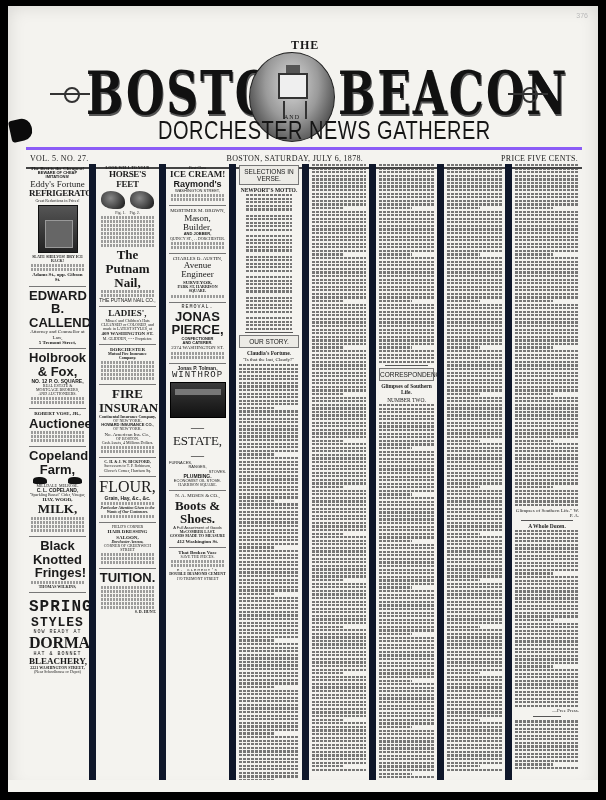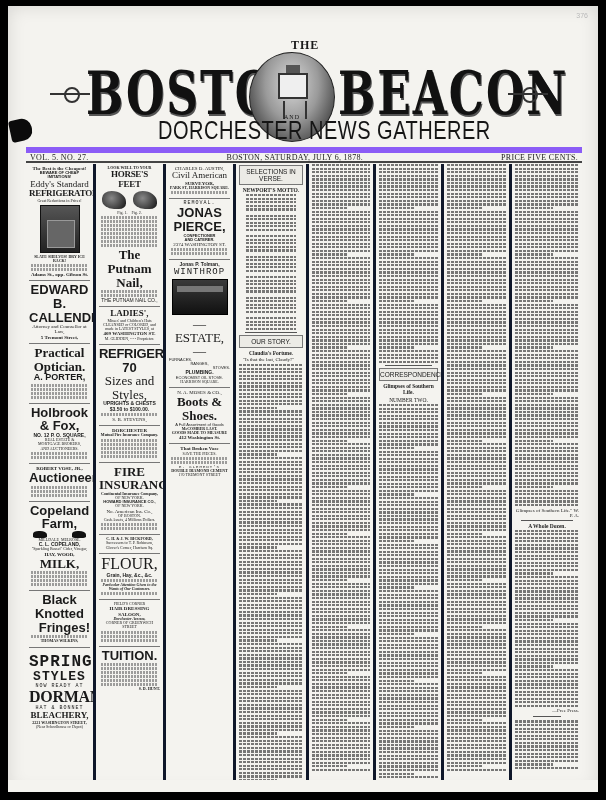--- a/index.html
+++ b/index.html
@@ -33,26 +33,26 @@
   .lighthouse::before { content:""; position:absolute; left:6px; top:-10px; width:14px; height:8px; background:#555; }
   .lighthouse::after { content:""; position:absolute; left:3px; top:26px; width:20px; height:18px; border-left:2px solid #333; border-right:2px solid #333; }
   .mast-and { position:absolute; left: 276px; top: 88px; font-size: 6px; letter-spacing: 1px; }
   .ornament-left, .ornament-right { position: absolute; top: 60px; width: 40px; height: 16px; }
   .ornament-left { left: 42px; } .ornament-right { left: 500px; }
   .ornament-left::before, .ornament-right::before { content:""; position:absolute; left:0; top:7px; width:40px; height:2px; background:#333; }
   .ornament-left::after, .ornament-right::after { content:""; position:absolute; left:14px; top:1px; width:12px; height:12px; border:2px solid #333; border-radius:50%; }
   .mast-sub { position: absolute; left: 150px; top: 90px; font-family: "Liberation Sans", sans-serif; font-size: 20px; letter-spacing: 0.5px; transform: scaleY(1.25); transform-origin: top; color:#151515; }
 
   
-  .dateline { position: absolute; left: 26px; top: 141px; width: 556px; height: 16px; border-top: 6px solid #8b5cf6; border-bottom: 2px solid #444; display:flex; justify-content: space-between; align-items:center; font-size: 8px; padding: 0 4px; }
+  .dateline { position: absolute; left: 26px; top: 141px; width: 556px; height: 22px; border-top: 3px solid #8b5cf6; border-bottom: 2px solid #444; display:flex; justify-content: space-between; align-items:center; font-size: 8px; padding: 0 4px; }
   .dateline span { font-family: "Liberation Serif", serif; letter-spacing: 0.3px; }
 
   
   .columns { position: absolute; left: 26px; top: 158px; width: 556px; height: 620px; }
-  .col { position: absolute; top: 0; height: 620px; overflow: hidden; border-right: 3px solid #0f172a; padding: 0 3px; }
+  .col { position: absolute; top: 0; height: 620px; overflow: hidden; border-right: 7px solid #0f172a; padding: 0 3px; }
   .col.c1 { left: 0; width: 70px; }
   .col.c2 { left: 70px; width: 70px; }
   .col.c3 { left: 140px; width: 70px; }
   .col.c4 { left: 210px; width: 73px; }
   .col.c5 { left: 283px; width: 67px; }
   .col.c6 { left: 350px; width: 68px; }
   .col.c7 { left: 418px; width: 68px; }
   .col.c8 { left: 486px; width: 70px; border-right: none; }
 
   .ad { border-bottom: 1px solid #777; padding: 2px 0 3px; text-align: center; line-height: 1.05; }
@@ -104,41 +104,33 @@
     <span>BOSTON, SATURDAY, JULY 6, 1878.</span>
     <span>PRICE FIVE CENTS.</span>
   </div>
 
   <div class="columns" style="left:18px;">
 
     <div class="col c1">
       <div class="ad">
         <span class="t s b">The Best is the Cheapest!</span>
         <span class="t xs b sans">BEWARE OF CHEAP IMITATIONS!</span>
-        <span class="t l">Eddy's Standard</span>
+        <span class="t l">Eddy's Fortune</span>
         <span class="t l b cond">REFRIGERATORS.</span>
         <span class="t xs">Great Reductions in Prices!</span>
         <div class="fridge"></div>
         <span class="t xs b"><span>SLATE SHELVES!</span> <span>DRY ICE RACK!</span></span>
         <span class="fineprint"></span>
           <span class="fineprint"></span>
         <span class="t s b">Adams St., opp. Gibson St.</span>
       </div>
       <div class="ad">
         <span class="t m b sans">EDWARD B. CALLENDER,</span>
         <span class="t s">Attorney and Counsellor at Law,</span>
         <span class="t s b">5 Tremont Street,</span>
-      </div>
-      <div class="ad">
-        <span class="t m b">Practical Optician.</span>
-        <span class="t l b sans">A. PORTER,</span>
-        <span class="fineprint"></span>
-          <span class="fineprint"></span>
-          <span class="fineprint"></span>
-          <span class="fineprint"></span>
       </div>
       <div class="ad">
         <span class="t m b sans">Holbrook &amp; Fox,</span>
         <span class="t s b sans">NO. 12 P. O. SQUARE,</span>
         <span class="t xs">REAL ESTATE &amp;</span>
         <span class="t xs">MORTGAGE BROKERS,</span>
         <span class="t xs">AND AUCTIONEERS.</span>
         <span class="fineprint"></span>
           <span class="fineprint"></span>
       </div>
@@ -206,29 +198,20 @@
         <span class="t s sans">THE PUTNAM NAIL CO.,</span>
       </div>
       <div class="ad">
         <span class="t l b">LADIES',</span>
         <span class="t xs">Misses' and Children's Hats</span>
         <span class="t xs">CLEANSED or COLORED, and made in LATEST STYLES, at</span>
         <span class="t s b">409 WASHINGTON ST.</span>
         <span class="t xs">M. GLIDDEN, - - - Proprietor.</span>
       </div>
       <div class="ad">
-        <span class="t m b sans cond">REFRIGERATORS.</span>
-        <span class="t m b sans">70</span>
-        <span class="t m">Sizes and Styles,</span>
-        <span class="t s b sans">UPRIGHTS &amp; CHESTS</span>
-        <span class="t s b sans">$3.50 to $100.00.</span>
-        <span class="fineprint"></span>
-        <span class="t s">S. B. STEVENS,</span>
-      </div>
-      <div class="ad">
         <span class="t s b">DORCHESTER</span>
         <span class="t xs b">Mutual Fire Insurance Company.</span>
         <span class="fineprint"></span>
           <span class="fineprint"></span>
           <span class="fineprint"></span>
           <span class="fineprint"></span>
           <span class="fineprint"></span>
       </div>
       <div class="ad">
         <span class="t m b">FIRE INSURANCE.</span>
@@ -270,22 +253,38 @@
           <span class="fineprint"></span>
           <span class="fineprint"></span>
           <span class="fineprint"></span>
           <span class="fineprint"></span>
         <span class="t xs b" style="text-align:right">S. D. HUNT.</span>
       </div>
     </div>
 
     <div class="col c3">
       <div class="ad">
+        <span class="t xs">First-Class</span>
+        <span class="t l b">ICE CREAM!</span>
+        <span class="t l b sans">Raymond's</span>
+        <span class="t xs sans">WASHINGTON STREET,</span>
+        <span class="fineprint"></span>
+          <span class="fineprint"></span>
+      </div>
+      <div class="ad">
+        <span class="t s">MORTIMER M. BROWN,</span>
+        <span class="t l">Mason, Builder,</span>
+        <span class="t xs b sans">AND JOBBER,</span>
+        <span class="t xs">QUINCY ST., . . DORCHESTER.</span>
+        <span class="fineprint"></span>
+          <span class="fineprint"></span>
+      </div>
+      <div class="ad">
         <span class="t s">CHARLES D. AUSTIN,</span>
-        <span class="t l">Civil American</span>
+        <span class="t l">Avenue Engineer</span>
         <span class="t s b">SURVEYOR,</span>
         <span class="t xs b">PARK ST, HARRISON SQUARE.</span>
         <span class="fineprint"></span>
       </div>
       <div class="ad">
         <span class="t s wide">REMOVAL.</span>
         <span class="t m b sans">JONAS PIERCE,</span>
         <span class="t xs b sans">CONFECTIONER</span>
         <span class="t xs b sans">AND CATERER.</span>
         <span class="t s">2374 WASHINGTON ST.</span>

